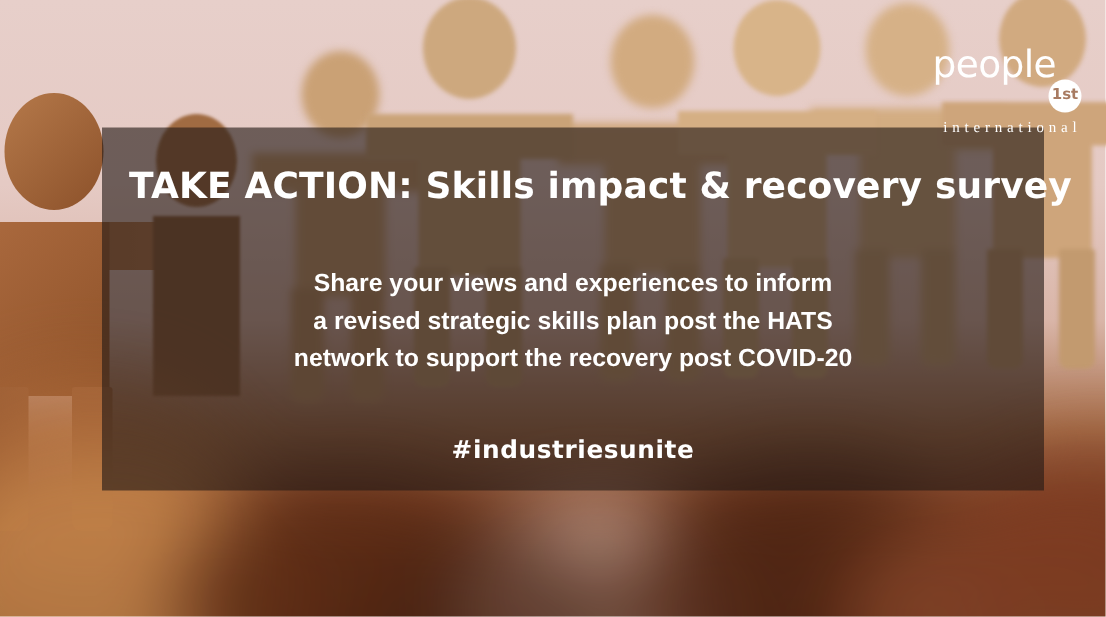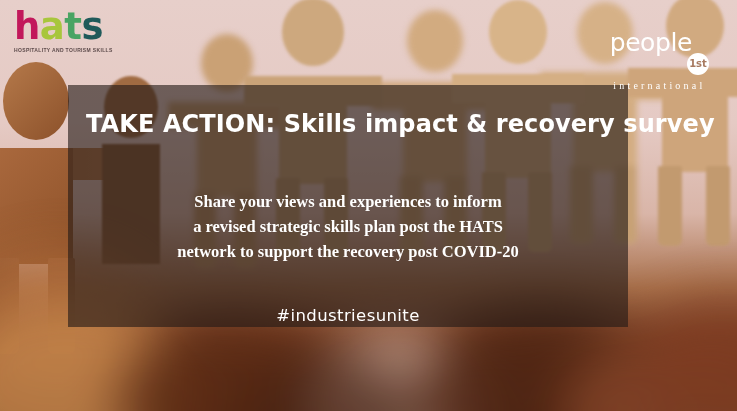--- a/index.html
+++ b/index.html
@@ -117,24 +117,24 @@
     font-family: "Liberation Sans", sans-serif;
     font-size: 5px;
     font-weight: 700;
     letter-spacing: 0.35px;
     color: #5d4b4b;
     white-space: nowrap;
   }
 
   .logo-p1 {
     position: absolute;
-    right: 28px;
+    right: 16px;
     top: 9px;
     z-index: 6;
-    text-align: center;
+    text-align: right;
     user-select: none;
   }
   .p1-row {
     display: flex;
     align-items: center;
     line-height: 1;
   }
   .p1-word {
     font-family: "DejaVu Sans", sans-serif;
     font-size: 25px;
@@ -165,21 +165,21 @@
     color: #ffffff;
     letter-spacing: 3.2px;
     white-space: nowrap;
   }
 
   
   .panel {
     position: absolute;
     left: 68px;
     top: 85px;
-    width: 560px;
+    width: 628px;
     height: 242px;
     background: rgba(36, 26, 22, 0.62);
     z-index: 4;
     box-sizing: border-box;
   }
 
   .panel-inner {
     position: relative;
     z-index: 5;
     width: 100%;
@@ -194,35 +194,35 @@
     font-family: "DejaVu Sans", sans-serif;
     font-size: 24px;
     font-weight: 600;
     letter-spacing: 0.1px;
     line-height: 1.15;
     margin: 0;
     white-space: nowrap;
   }
 
   .body-copy {
-    margin: 16px;
+    margin: 4px;
     padding-top: 34px;
-    font-family: Liberation Serif, serif;
+    font-family: Liberation Sans, sans-serif;
     font-size: 16.5px;
     font-weight: 600;
     line-height: 1.52;
   }
   .body-copy .line { display: block; white-space: nowrap; }
 
   .hashtag {
     margin: 12px;
     padding-top: 26px;
     font-family: "DejaVu Sans", sans-serif;
     font-size: 16.5px;
-    font-weight: 400;
+    font-weight: 700;
     letter-spacing: 0.4px;
   }
 </style>
 </head>
 <body>
 
 <div class="banner">
 
   <div class="photo">
     <div class="photo-base"></div>
@@ -301,24 +301,20 @@
       <div class="blob b1"></div>
       <div class="blob b2"></div>
       <div class="blob b3"></div>
       <div class="blob b4"></div>
       <div class="blob b5"></div>
       <div class="blob b6"></div>
       <div class="blob b8"></div>
     </div>
   </div>
 
-  <div class="logo-hats">
-    <span class="hats-word"><span class="l-h">h</span><span class="l-a">a</span><span class="l-t">t</span><span class="l-s">s</span></span>
-    <span class="hats-tag">HOSPITALITY AND TOURISM SKILLS</span>
-  </div>
 
   <div class="logo-p1">
     <div class="p1-row">
       <span class="p1-word">people</span>
       <span class="p1-badge">1st</span>
     </div>
     <div class="p1-sub">international</div>
   </div>
 
   <div class="panel">

